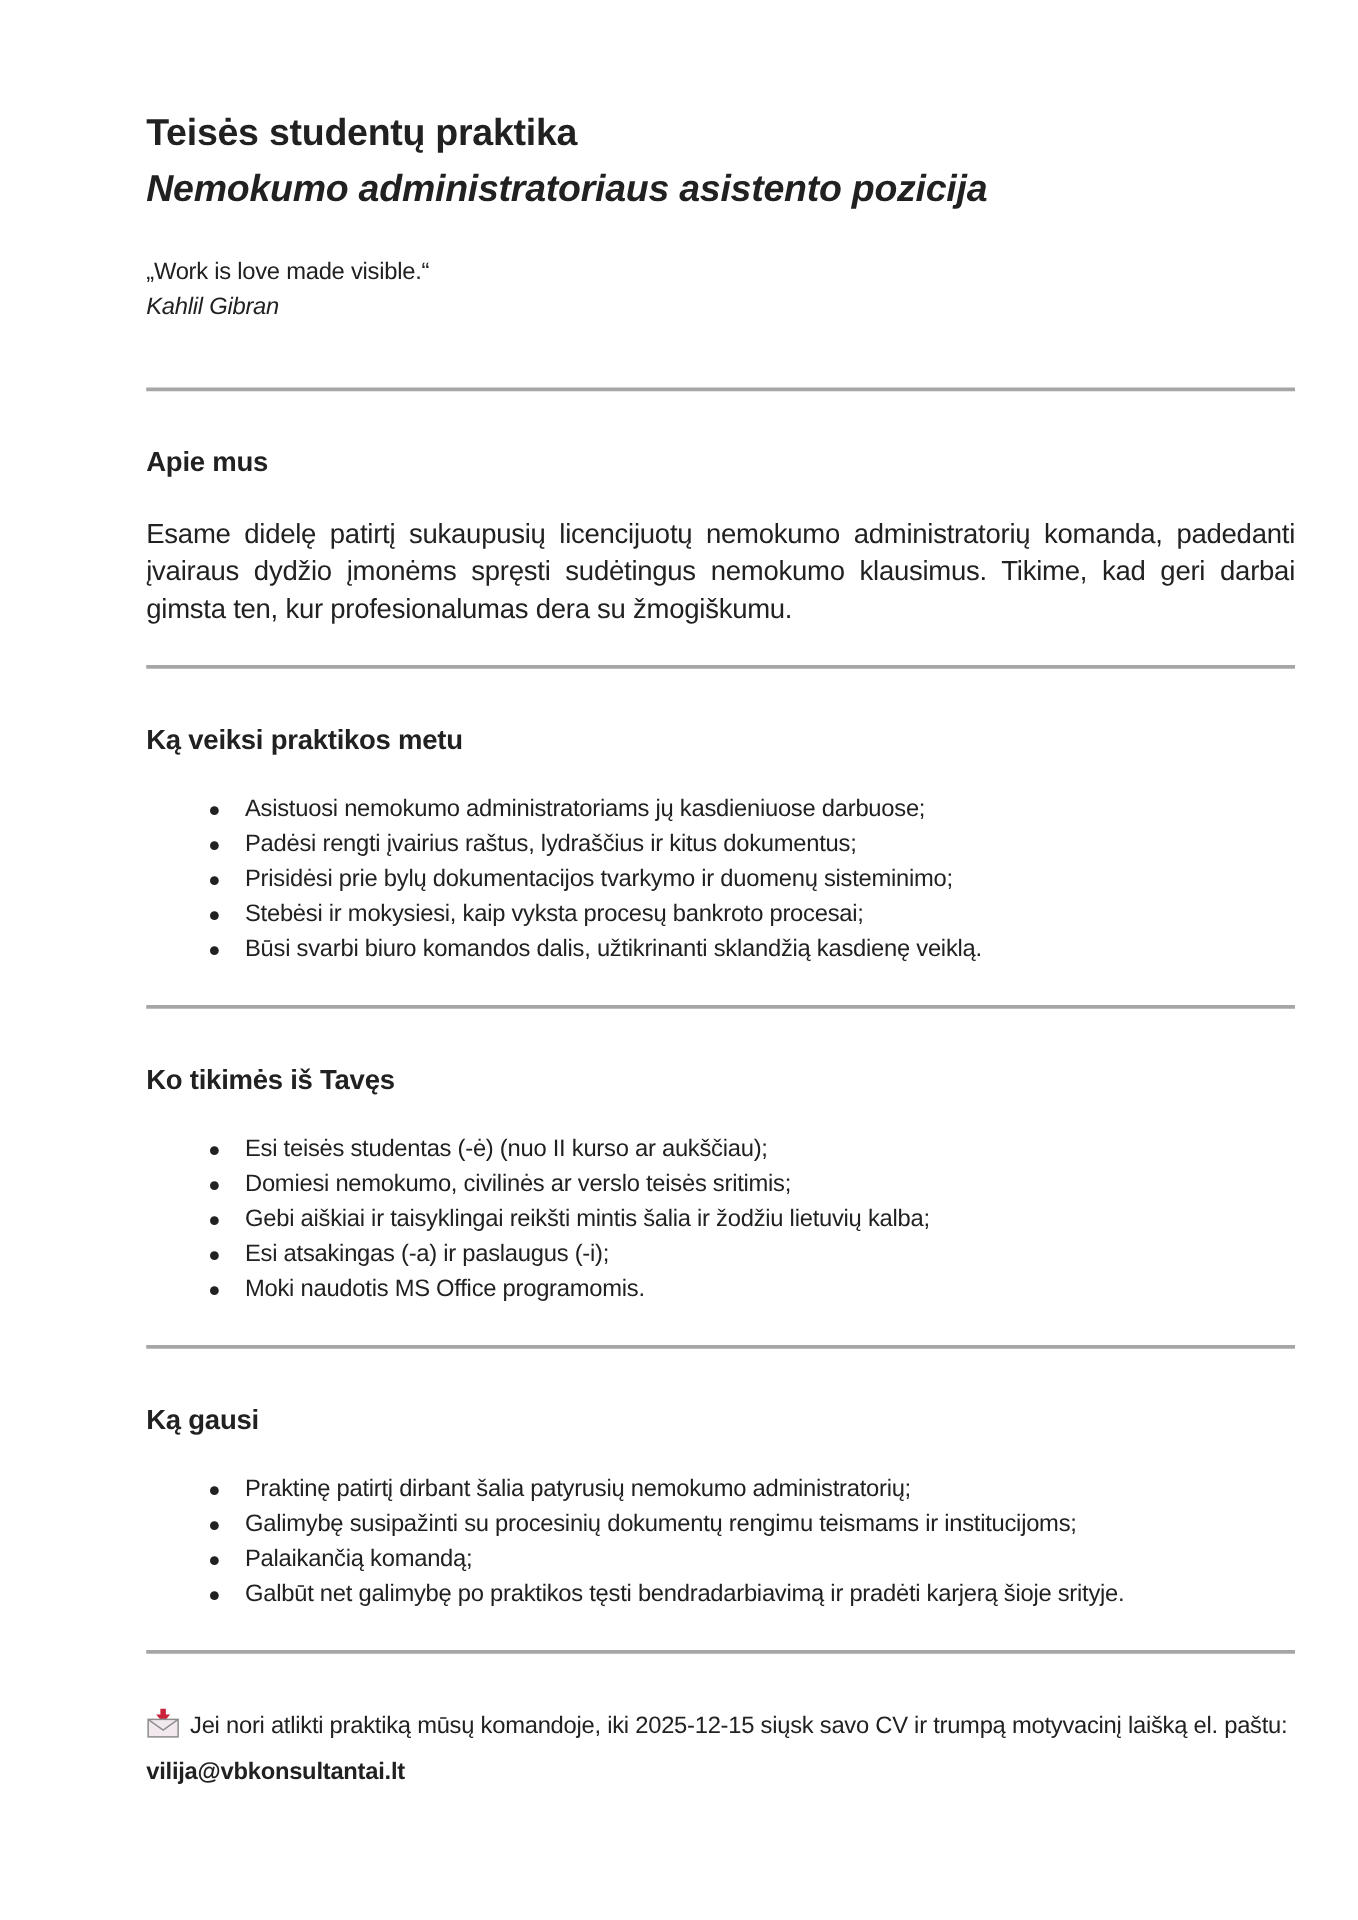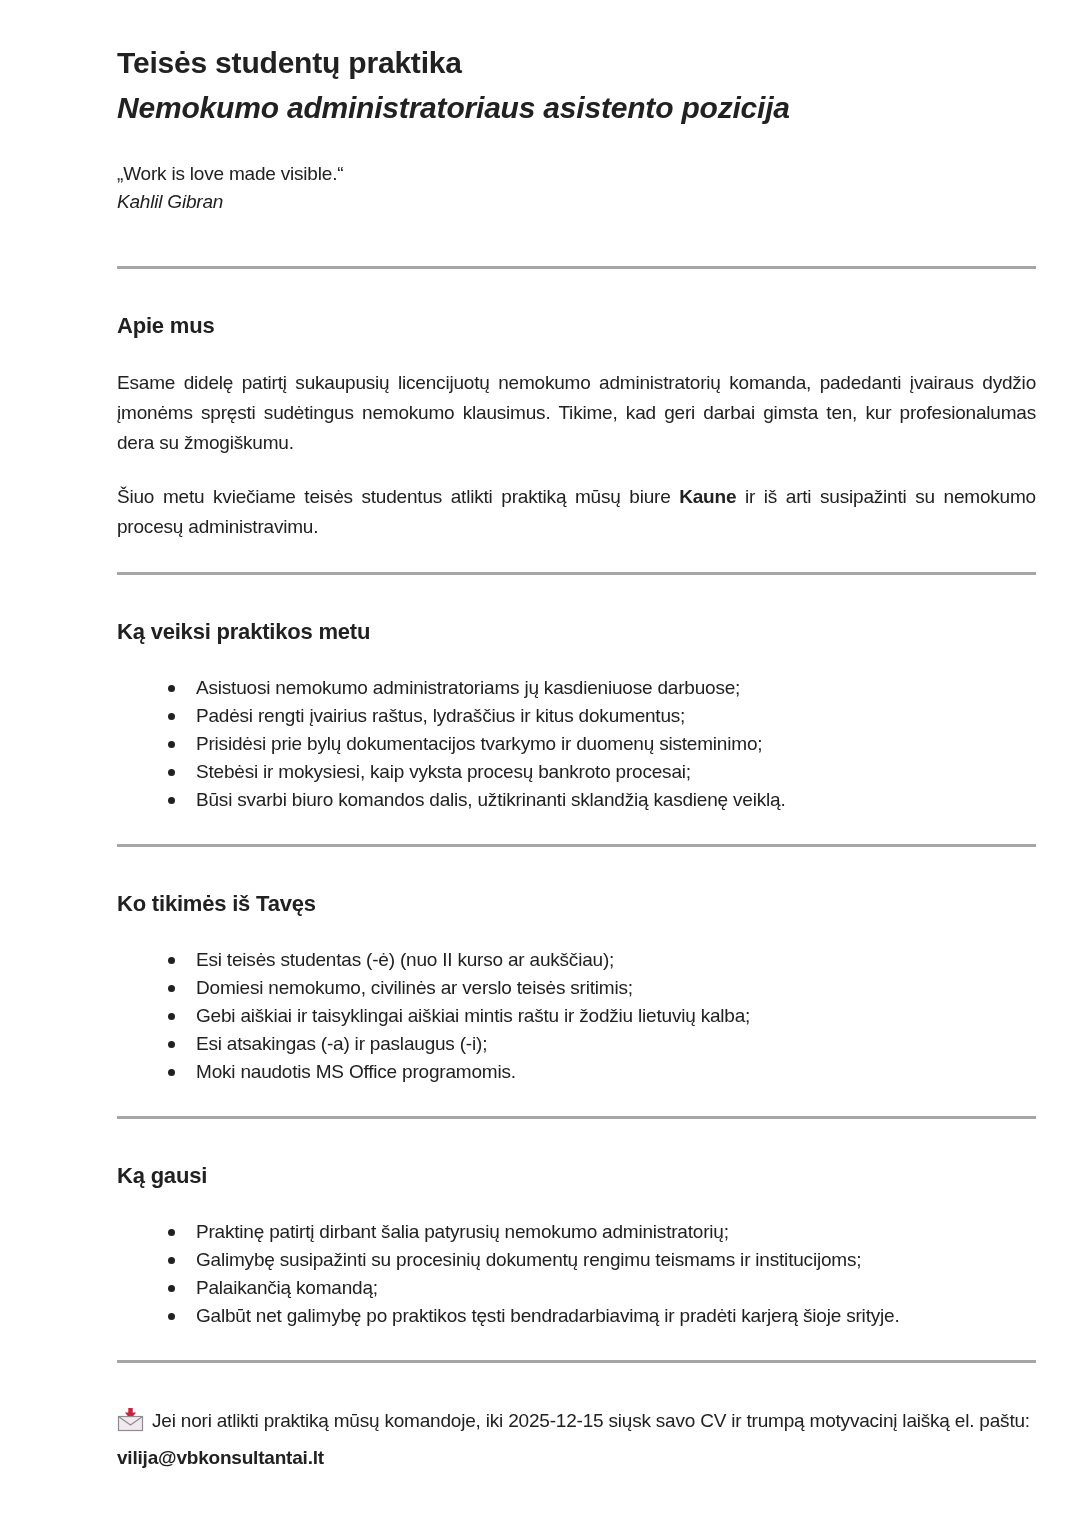--- a/index.html
+++ b/index.html
@@ -12,21 +12,21 @@
     height: 1536px;
     overflow: hidden;
     font-family: "Liberation Sans", sans-serif;
     color: #212121;
     letter-spacing: -0.2px;
   }
   .page {
     box-sizing: border-box;
     width: 1086px;
     height: 1196px;
-    padding: 40px 50px 40px 117px;
+    padding: 84px 50px 40px 117px;
   }
   .content {
     width: 919px;
   }
   h1.doc-title {
     font-size: 30px;
     font-weight: 700;
     line-height: 45px;
     margin: 0;
   }
@@ -56,21 +56,21 @@
   .divider.first {
     margin-top: 50px;
   }
   h2.section-heading {
     font-size: 22px;
     font-weight: 700;
     line-height: 29px;
     margin: 0 0 28px 0;
   }
   p.body-para {
-    font-size: 19px;
+    font-size: 22px;
     line-height: 30px;
     text-align: justify;
     margin: 0 0 24px 0;
   }
   p.body-para:last-child {
     margin-bottom: 0;
   }
   ul.bullet-list {
     list-style: none;
     margin: 13px;
@@ -121,23 +121,20 @@
     <div class="quote">„Work is love made visible.“</div>
     <div class="quote-author">Kahlil Gibran</div>
 
     <hr class="divider first">
 
     <section>
       <h2 class="section-heading">Apie mus</h2>
       <p class="body-para">
         <span>Esame didelę patirtį sukaupusių licencijuotų nemokumo administratorių komanda, padedanti įvairaus dydžio įmonėms spręsti sudėtingus nemokumo klausimus. Tikime, kad geri darbai gimsta ten, kur profesionalumas dera su žmogiškumu.</span>
       </p>
-      <p class="body-para">
-        <span>Šiuo metu kviečiame teisės studentus atlikti praktiką mūsų biure </span><strong class="bold-word">Kaune</strong><span> ir iš arti susipažinti su nemokumo procesų administravimu.</span>
-      </p>
     </section>
 
     <hr class="divider">
 
     <section>
       <h2 class="section-heading">Ką veiksi praktikos metu</h2>
       <ul class="bullet-list">
         <li>Asistuosi nemokumo administratoriams jų kasdieniuose darbuose;</li>
         <li>Padėsi rengti įvairius raštus, lydraščius ir kitus dokumentus;</li>
         <li>Prisidėsi prie bylų dokumentacijos tvarkymo ir duomenų sisteminimo;</li>
@@ -146,21 +143,21 @@
       </ul>
     </section>
 
     <hr class="divider">
 
     <section>
       <h2 class="section-heading">Ko tikimės iš Tavęs</h2>
       <ul class="bullet-list">
         <li>Esi teisės studentas (-ė) (nuo II kurso ar aukščiau);</li>
         <li>Domiesi nemokumo, civilinės ar verslo teisės sritimis;</li>
-        <li>Gebi aiškiai ir taisyklingai aiškiai mintis raštu ir žodžiu lietuvių kalba;</li>
+        <li>Gebi aiškiai ir taisyklingai reikšti mintis šalia ir žodžiu lietuvių kalba;</li>
         <li>Esi atsakingas (-a) ir paslaugus (-i);</li>
         <li>Moki naudotis MS Office programomis.</li>
       </ul>
     </section>
 
     <hr class="divider">
 
     <section>
       <h2 class="section-heading">Ką gausi</h2>
       <ul class="bullet-list">

